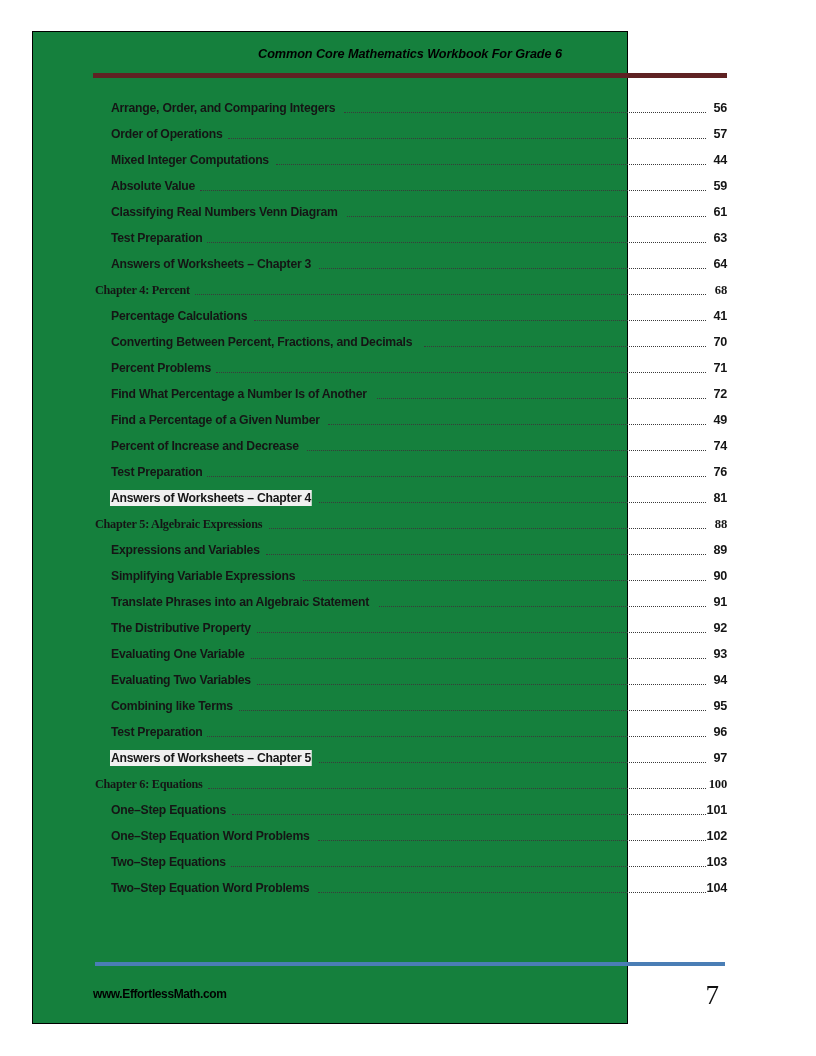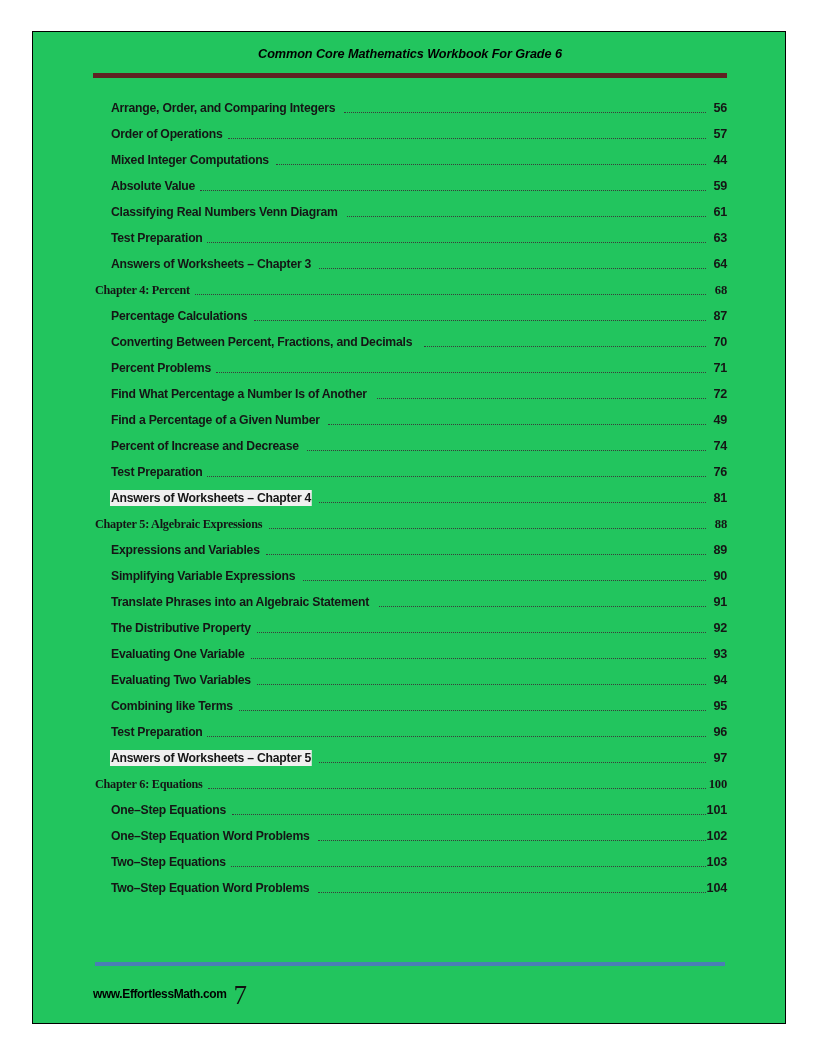--- a/index.html
+++ b/index.html
@@ -13,25 +13,25 @@
     position: relative;
     font-family: "Liberation Sans", sans-serif;
     overflow: hidden;
   }
 
   
   .page-frame {
     position: absolute;
     left: 32px;
     top: 31px;
-    width: 754px;
+    width: 596px;
     height: 993px;
     border: 1.3px solid #000000;
     box-sizing: border-box;
-    background: #22c55e;
+    background: #15803d;
   }
 
   .page-inner {
     position: absolute;
     left: 60px;
     top: 13px;
     width: 634px;
     height: 966px;
   }
 
@@ -129,20 +129,21 @@
     height: 4px;
     background: #4a7eb5;
   }
   .footer-row {
     position: absolute;
     left: 0px;
     top: 14px;
     width: 634px;
     display: flex;
     align-items: baseline;
+    justify-content: space-between;
   }
   .footer-site {
     font-weight: bold;
     font-size: 12.6px;
     letter-spacing: -0.4px;
     color: #000000;
     transform: scaleX(0.95);
     transform-origin: left center;
   }
   .footer-pageno {
@@ -203,21 +204,21 @@
           <span class="toc-page">64</span>
         </div>
         <div class="toc-row level-1">
           <span class="toc-title">Chapter 4: Percent</span>
           <span class="toc-leader"></span>
           <span class="toc-page">68</span>
         </div>
         <div class="toc-row level-2">
           <span class="toc-title">Percentage Calculations</span>
           <span class="toc-leader"></span>
-          <span class="toc-page">87</span>
+          <span class="toc-page">41</span>
         </div>
         <div class="toc-row level-2">
           <span class="toc-title">Converting Between Percent, Fractions, and Decimals</span>
           <span class="toc-leader"></span>
           <span class="toc-page">70</span>
         </div>
         <div class="toc-row level-2">
           <span class="toc-title">Percent Problems</span>
           <span class="toc-leader"></span>
           <span class="toc-page">71</span>

